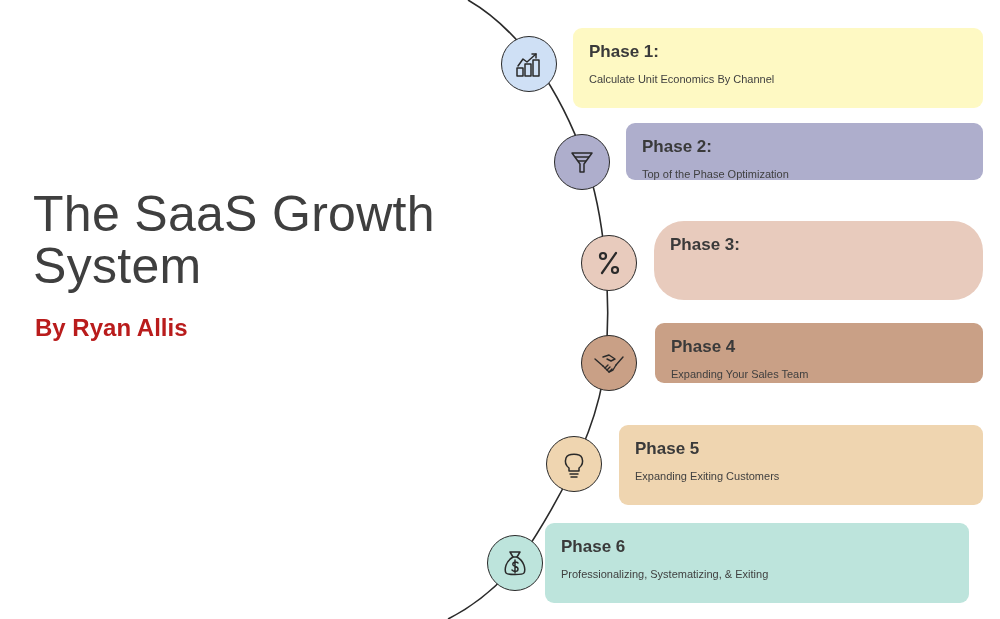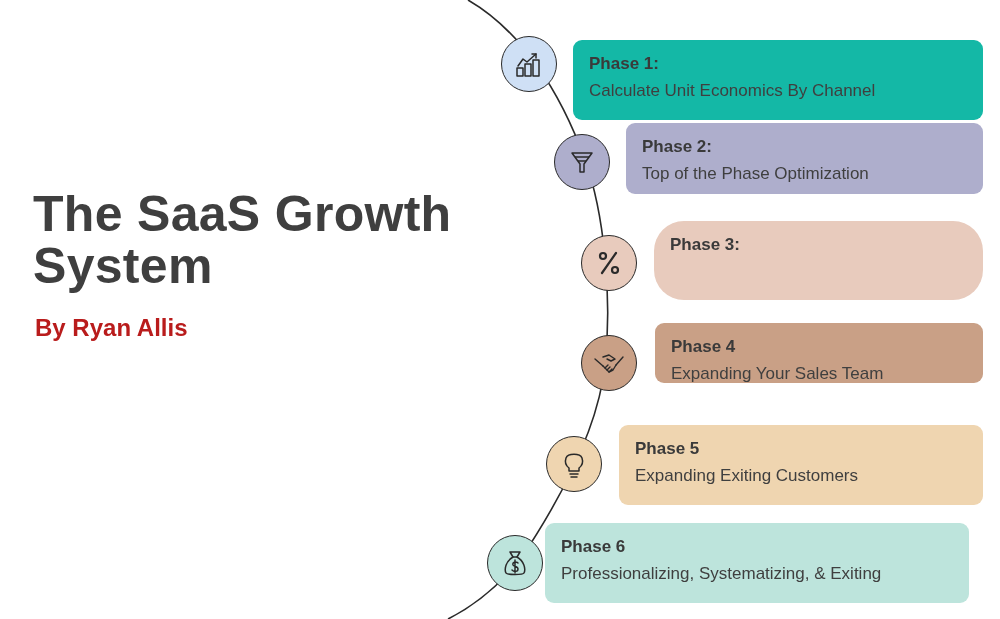--- a/index.html
+++ b/index.html
@@ -1,43 +1,43 @@
 <!DOCTYPE html>
 <html><head>
 <meta charset="utf-8">
 <style>
   html, body { margin:0; padding:0; }
   body { width:1000px; height:619px; background:#ffffff; position:relative; overflow:hidden;
          font-family:"Liberation Sans", "DejaVu Sans", sans-serif; color:#3f3f3f; }
-  .title { position:absolute; left:33px; top:188px; font-size:50px; line-height:52px; font-weight:700;
+  .title { position:absolute; left:33px; top:188px; font-size:50px; line-height:52px; font-weight:400;
            color:#3f3f3f; letter-spacing:0.3px; margin:0; width:460px; }
   .author { position:absolute; left:35px; top:314px; font-size:24px; font-weight:700; color:#b91c1c; }
   svg.curve { position:absolute; left:0; top:0; }
   .box { position:absolute; border-radius:9px; box-sizing:border-box; padding:14px 16px 0 16px; }
   .box .ph { font-weight:700; font-size:17px; color:#3a3a3a; line-height:20px; }
-  .box .desc { font-size:17px; color:#3f3f3f; line-height:20px; margin-top:7px; }
+  .box .desc { font-size:11px; color:#3f3f3f; line-height:20px; margin-top:7px; }
   .circ { position:absolute; width:56px; height:56px; border-radius:50%; border:1.6px solid #2a2a2a;
           box-sizing:border-box; display:flex; align-items:center; justify-content:center; }
   .circ svg { width:36px; height:36px; }
 </style>
 </head>
 <body>
 
 <h1 class="title">The SaaS Growth System</h1>
 <div class="author">By Ryan Allis</div>
 
 <svg class="curve" width="1000" height="619" viewBox="0 0 1000 619">
   <path d="M468,0 C520,30 560,90 585,160 C605,215 612,300 605,365 C598,430 560,500 520,560 C495,590 470,608 448,619" fill="none" stroke="#2a2a2a" stroke-width="1.6"></path>
 </svg>
 
-<div class="box" style="left:573px;top:40px;width:410px;height:80px;background:#14b8a6;">
+<div class="box" style="left:573px;top:28px;width:410px;height:80px;background:#fef9c3;">
   <div class="ph">Phase 1:</div>
   <div class="desc">Calculate Unit Economics By Channel</div>
 </div>
-<div class="box" style="left:626px;top:123px;width:357px;height:71px;background:#aeaecc;">
+<div class="box" style="left:626px;top:123px;width:357px;height:57px;background:#aeaecc;">
   <div class="ph">Phase 2:</div>
   <div class="desc">Top of the Phase Optimization</div>
 </div>
 <div class="box" style="left:654px;top:221px;width:329px;height:79px;background:#e8cbbd;border-radius:30px;">
   <div class="ph">Phase 3:</div>
 </div>
 <div class="box" style="left:655px;top:323px;width:328px;height:60px;background:#c9a086;">
   <div class="ph">Phase 4</div>
   <div class="desc">Expanding Your Sales Team</div>
 </div>

